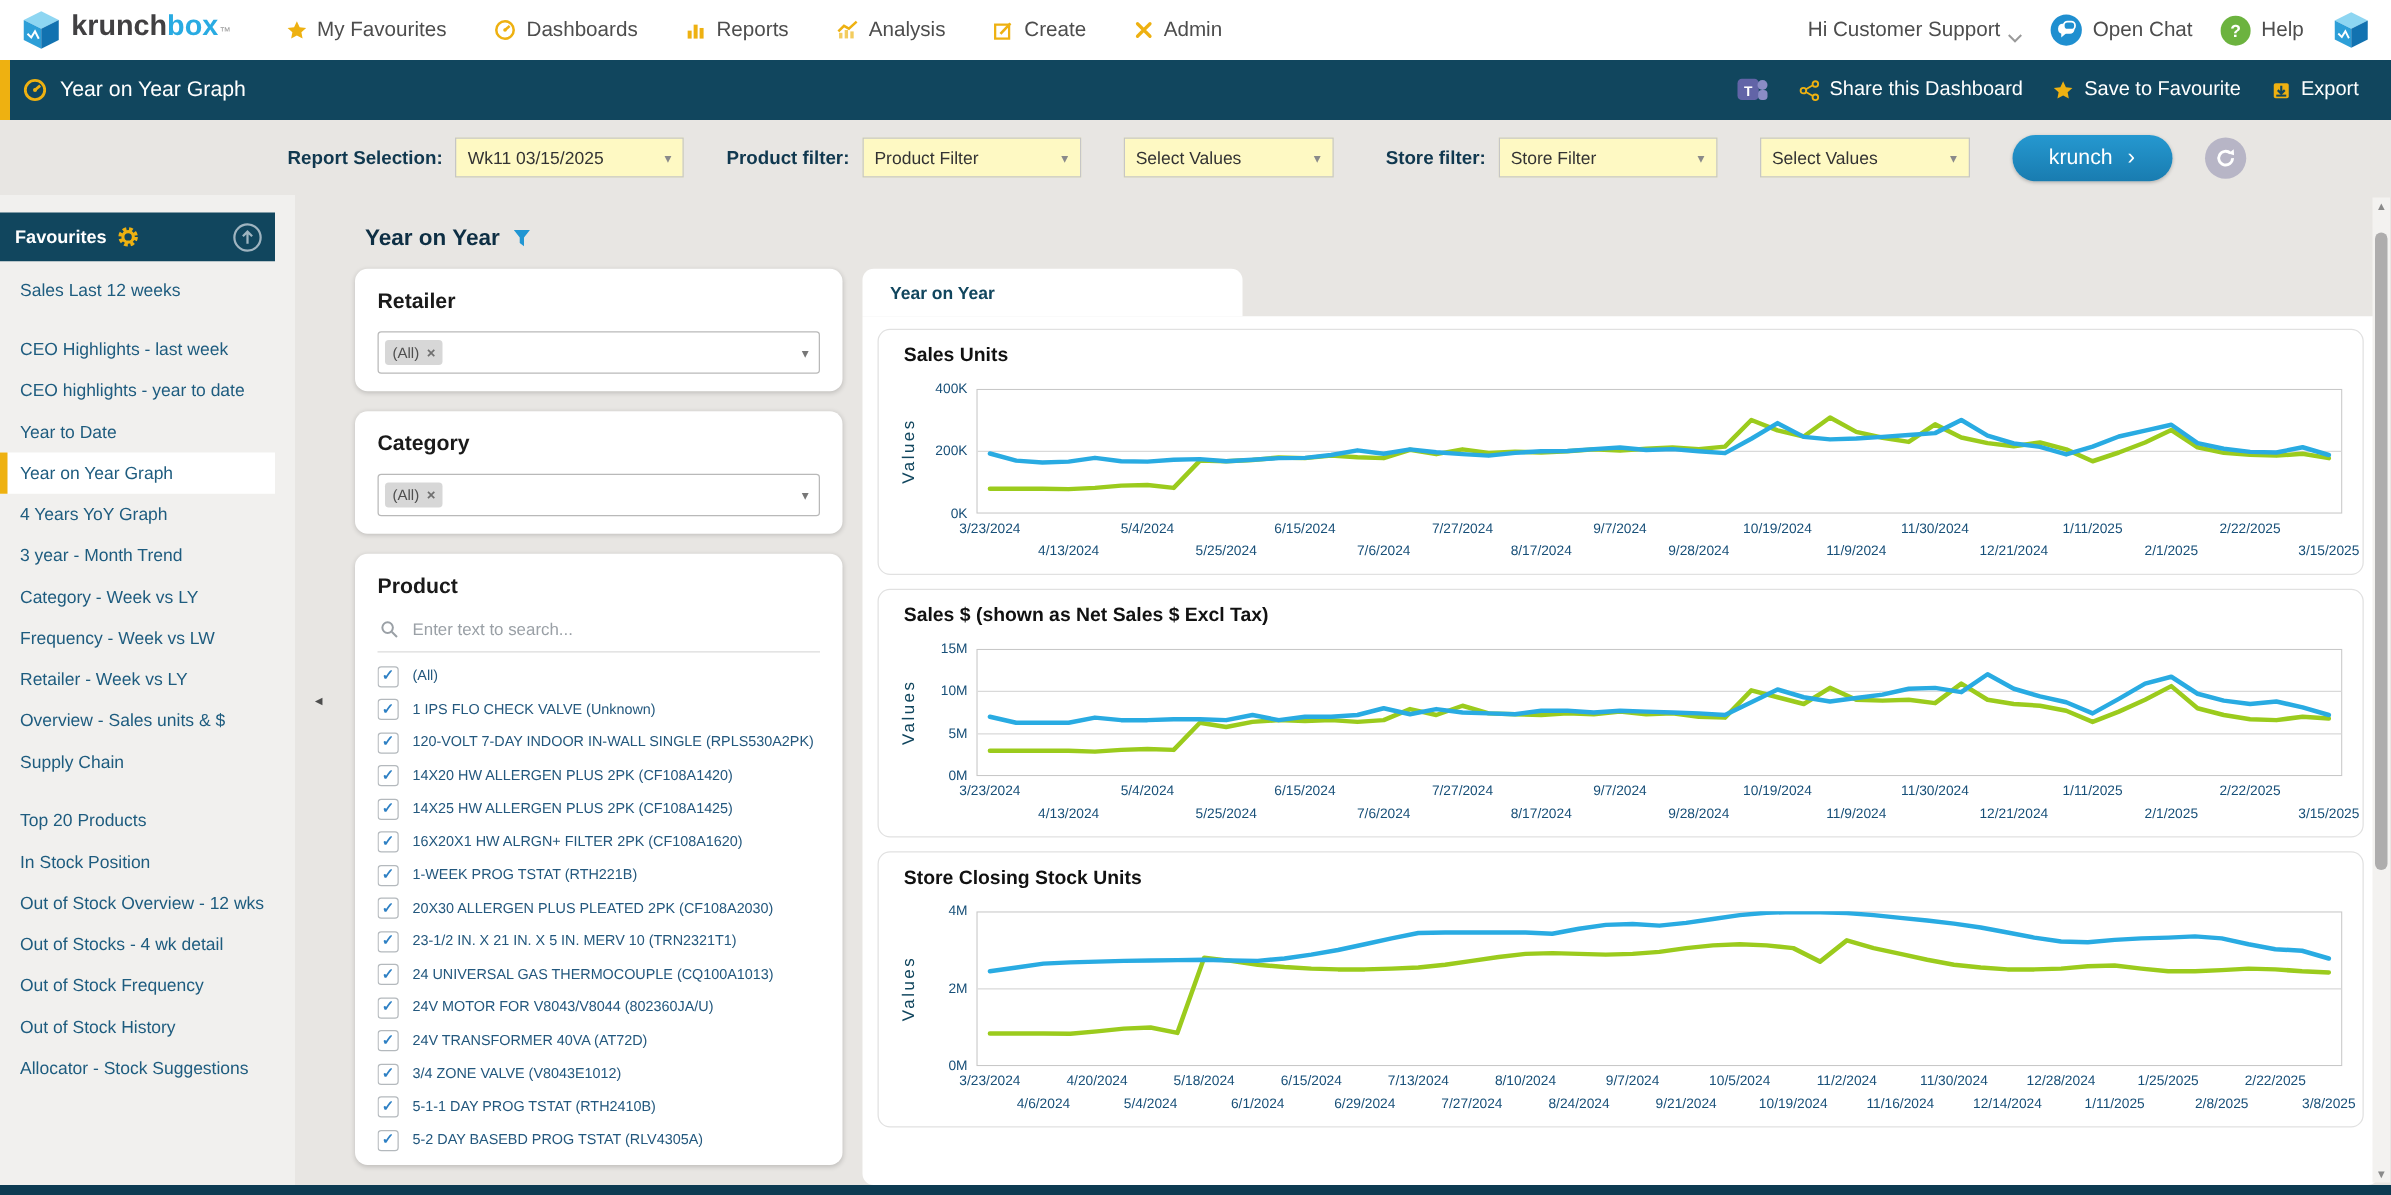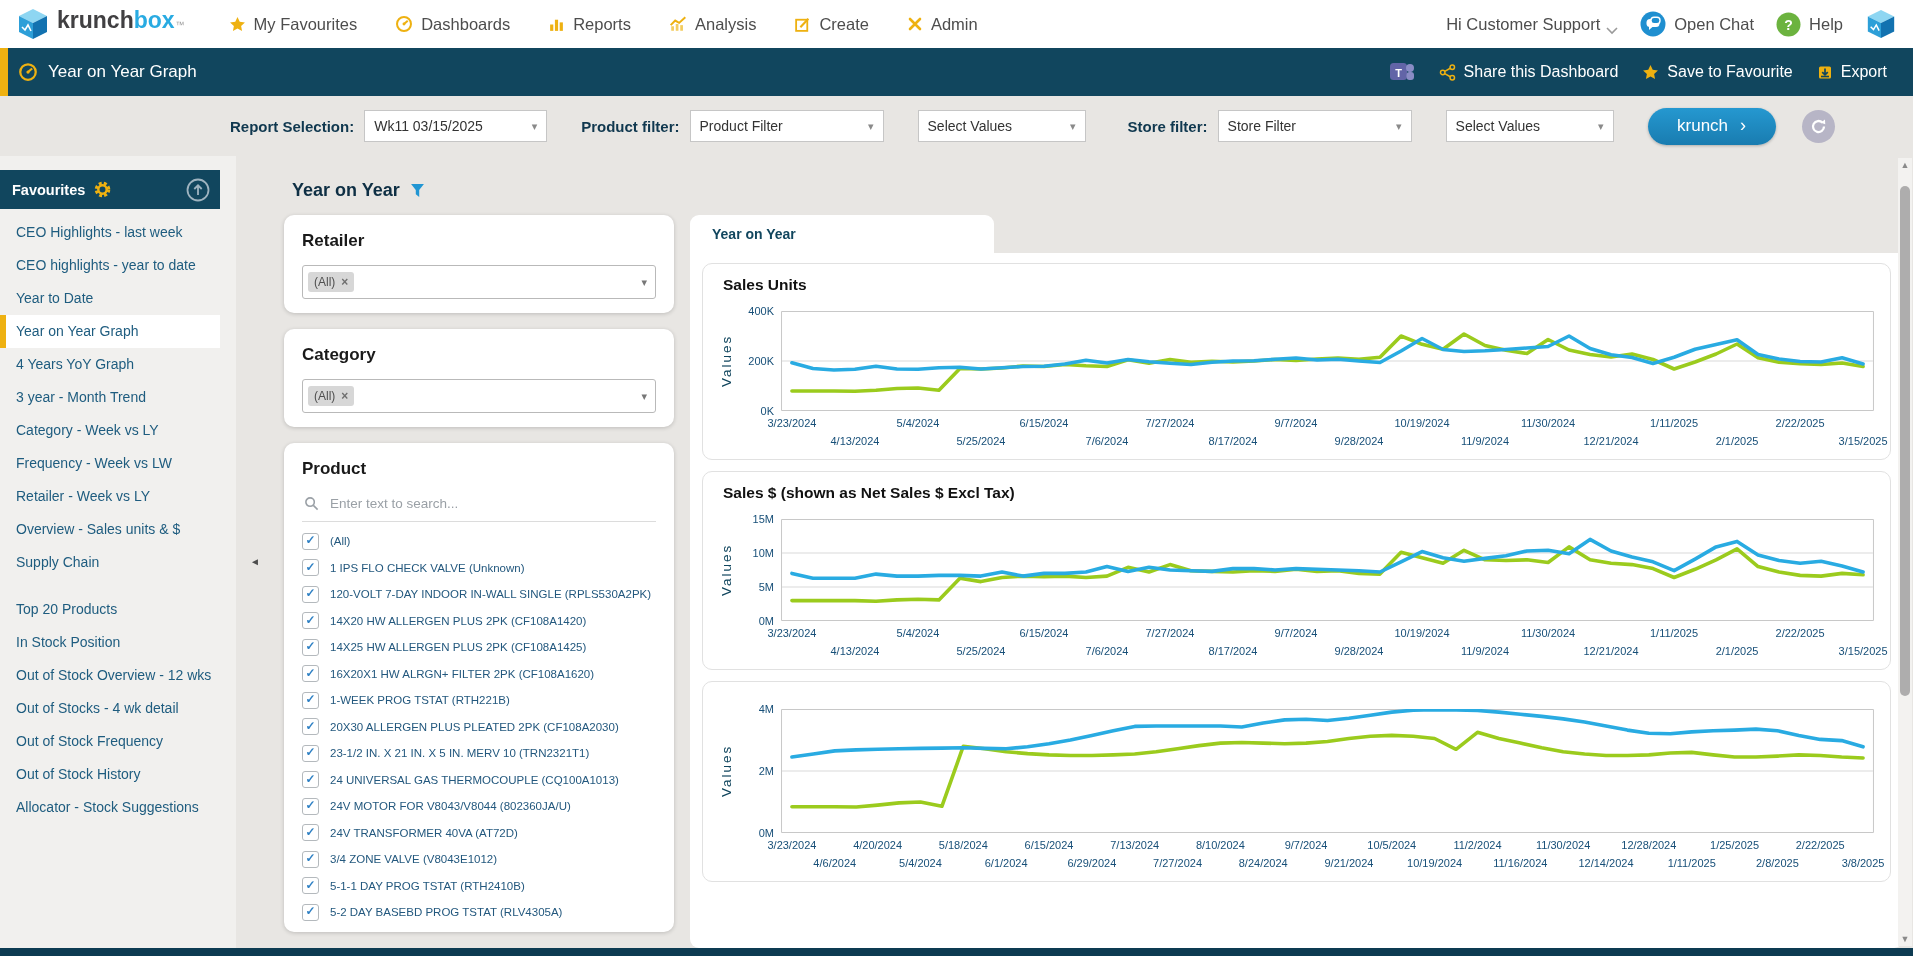--- a/index.html
+++ b/index.html
@@ -18,23 +18,23 @@
   .pill-item{display:flex;align-items:center;gap:8px;font-size:16.5px;color:#4d4d4d;cursor:pointer;}
 
   .titlebar{position:absolute;top:48px;left:0;right:0;height:48px;background:#11465e;display:flex;align-items:center;color:#fff;padding-left:18px;box-sizing:border-box;}
   .titlebar::before{content:"";position:absolute;left:0;top:0;bottom:0;width:8px;background:#eeb111;}
   .tb-title{font-size:17px;margin-left:10px;}
   .tb-right{margin-left:auto;display:flex;align-items:center;gap:24px;padding-right:26px;font-size:16px;}
   .tb-link{display:flex;align-items:center;gap:8px;cursor:pointer;color:#fff;}
 
   .filterbar{position:absolute;top:96px;left:0;right:0;height:60px;display:flex;align-items:center;padding-left:230px;box-sizing:border-box;gap:10px;}
   .f-label{font-weight:bold;color:#10384f;font-size:15px;white-space:nowrap;}
-  .sel{background:#ffffff;border:1px solid #c6c6c6;height:32px;display:flex;align-items:center;padding:0 9px;font-size:14px;color:#333;box-sizing:border-box;cursor:pointer;}
+  .sel{background:#fef9c3;border:1px solid #c6c6c6;height:32px;display:flex;align-items:center;padding:0 9px;font-size:14px;color:#333;box-sizing:border-box;cursor:pointer;}
   .sel .caret{margin-left:auto;color:#8a8a8a;font-size:11px;padding-left:8px;}
-  .w180{width:183px;} .w175{width:194px;} .w170{width:168px;}
+  .w180{width:183px;} .w175{width:175px;} .w170{width:168px;}
   .gap24{width:14px;} .gap30{width:22px;}
   .krunch-btn{margin-left:24px;width:128px;height:37px;border:none;border-radius:19px;background:linear-gradient(180deg,#2598d0,#197cb0);color:#fff;font-size:17px;font-family:inherit;display:flex;align-items:center;justify-content:center;gap:12px;cursor:pointer;box-shadow:0 1px 3px rgba(0,0,0,.25);}
   .krunch-btn .arr{font-size:18px;transform:translateY(-1px);}
   .refresh-btn{margin-left:16px;width:33px;height:33px;border:none;border-radius:50%;background:#b7b5c6;display:flex;align-items:center;justify-content:center;cursor:pointer;}
 
   .sidebar{position:absolute;left:0;top:156px;width:236px;bottom:8px;background:#f1f0ee;overflow:hidden;}
   .sb-inner{position:absolute;left:0;top:14px;right:16px;bottom:0;}
   .sb-head{background:#11465e;color:#fff;font-weight:bold;font-size:14.5px;height:39px;display:flex;align-items:center;padding:0 10px 0 12px;cursor:pointer;}
   .sb-head .gear{margin-left:8px;display:flex;}
   .sb-head .sb-arrow{margin-left:auto;display:flex;}
@@ -270,20 +270,23 @@
           </svg>
         </span>
         <span class="sb-arrow">
           <svg width="24" height="24" viewBox="0 0 24 24">
             <circle cx="12" cy="12" r="10.5" fill="none" stroke="#9fb4c0" stroke-width="1.8"></circle>
             <path d="M12 17V8M8.3 11L12 7.3 15.7 11" stroke="#9fb4c0" stroke-width="1.8" fill="none"></path>
           </svg>
         </span>
       </div>
       <div class="sb-list">
+        <div class="sb-item">Sales Last 12 weeks</div>
+      </div>
+      <div class="sb-list">
         <div class="sb-item">CEO Highlights - last week</div>
         <div class="sb-item">CEO highlights - year to date</div>
         <div class="sb-item">Year to Date</div>
         <div class="sb-item active">Year on Year Graph</div>
         <div class="sb-item">4 Years YoY Graph</div>
         <div class="sb-item">3 year - Month Trend</div>
         <div class="sb-item">Category - Week vs LY</div>
         <div class="sb-item">Frequency - Week vs LW</div>
         <div class="sb-item">Retailer - Week vs LY</div>
         <div class="sb-item">Overview - Sales units &amp; $</div>
@@ -521,20 +524,21 @@
           <span style="left: 70.1765%; top: 6px;">11/30/2024</span>
           <span style="left: 75.9412%; top: 24px;">12/21/2024</span>
           <span style="left: 81.7059%; top: 6px;">1/11/2025</span>
           <span style="left: 87.4706%; top: 24px;">2/1/2025</span>
           <span style="left: 93.2353%; top: 6px;">2/22/2025</span>
           <span style="left: 99%; top: 24px;">3/15/2025</span>
         </div>
     </div>
 
     <div class="chart-card">
+      <div class="chart-title">Store Closing Stock Units</div>
       <div class="chart-wrap">
         <div class="ylab">Values</div>
         <div class="yticks ph-2">
             <span style="top: 118px;">0M</span>
             <span style="top: 56px;">2M</span>
             <span style="top: -6px;">4M</span>
           </div>
         <div class="plot ph-2">
             <svg viewBox="0 0 1000 124" preserveAspectRatio="none" style="width: 100%; height: 100%; display: block;">
               <rect x="0.5" y="0.5" width="999" height="123" fill="none" stroke="#c8c8c8" vector-effect="non-scaling-stroke"></rect>

